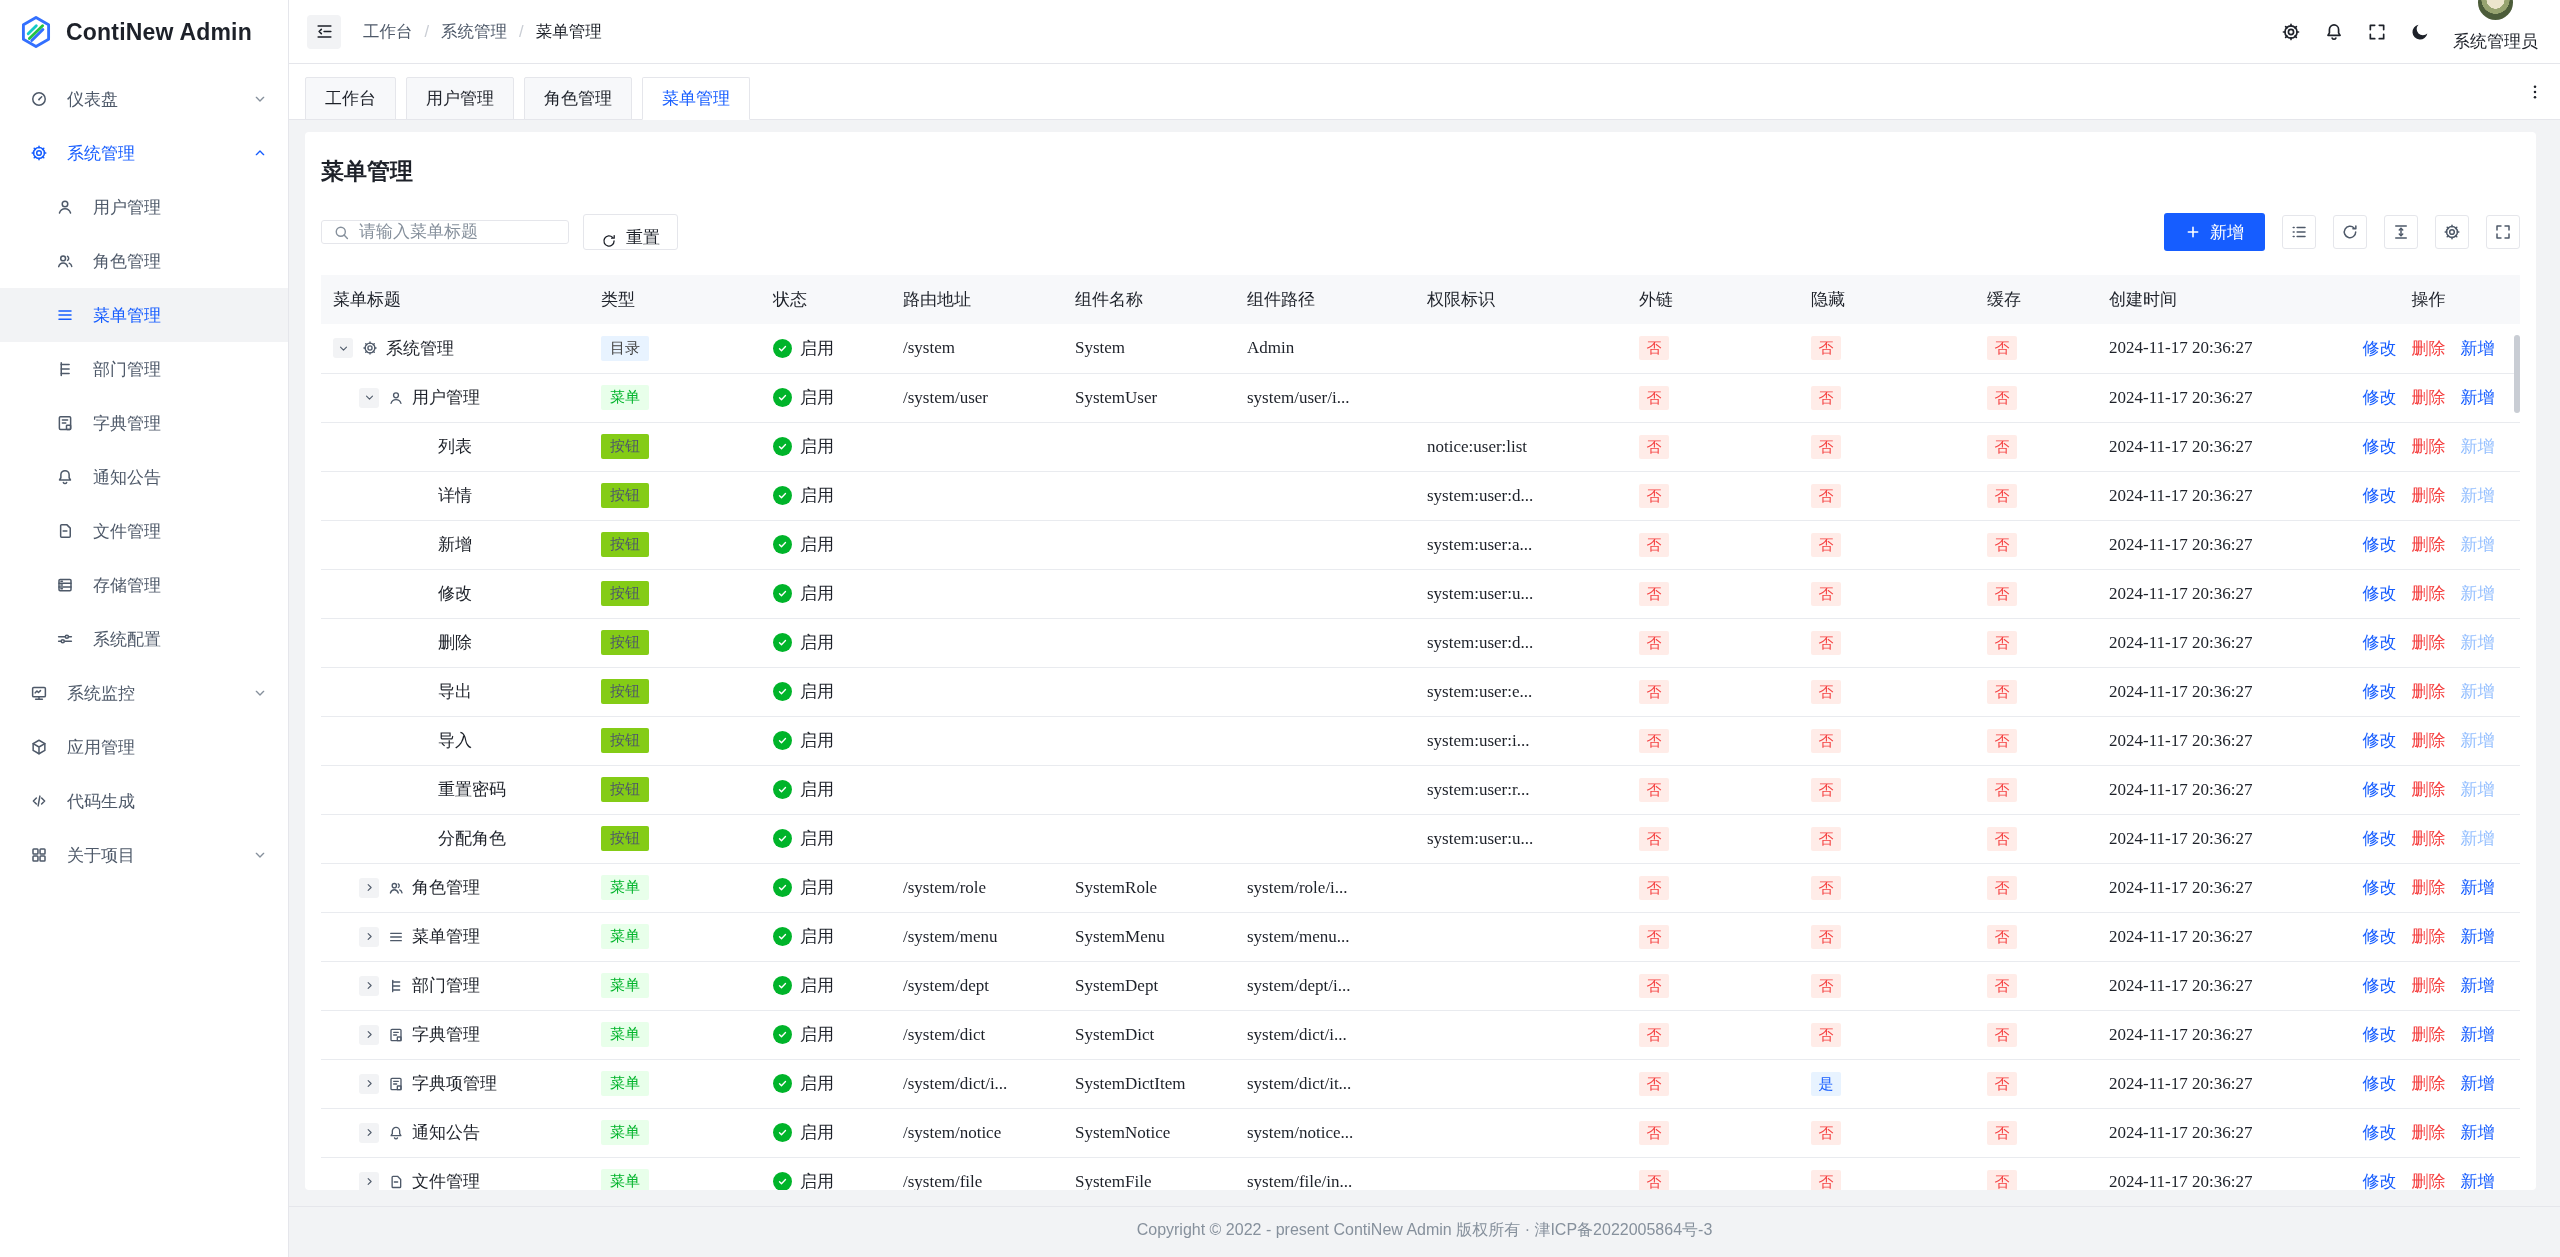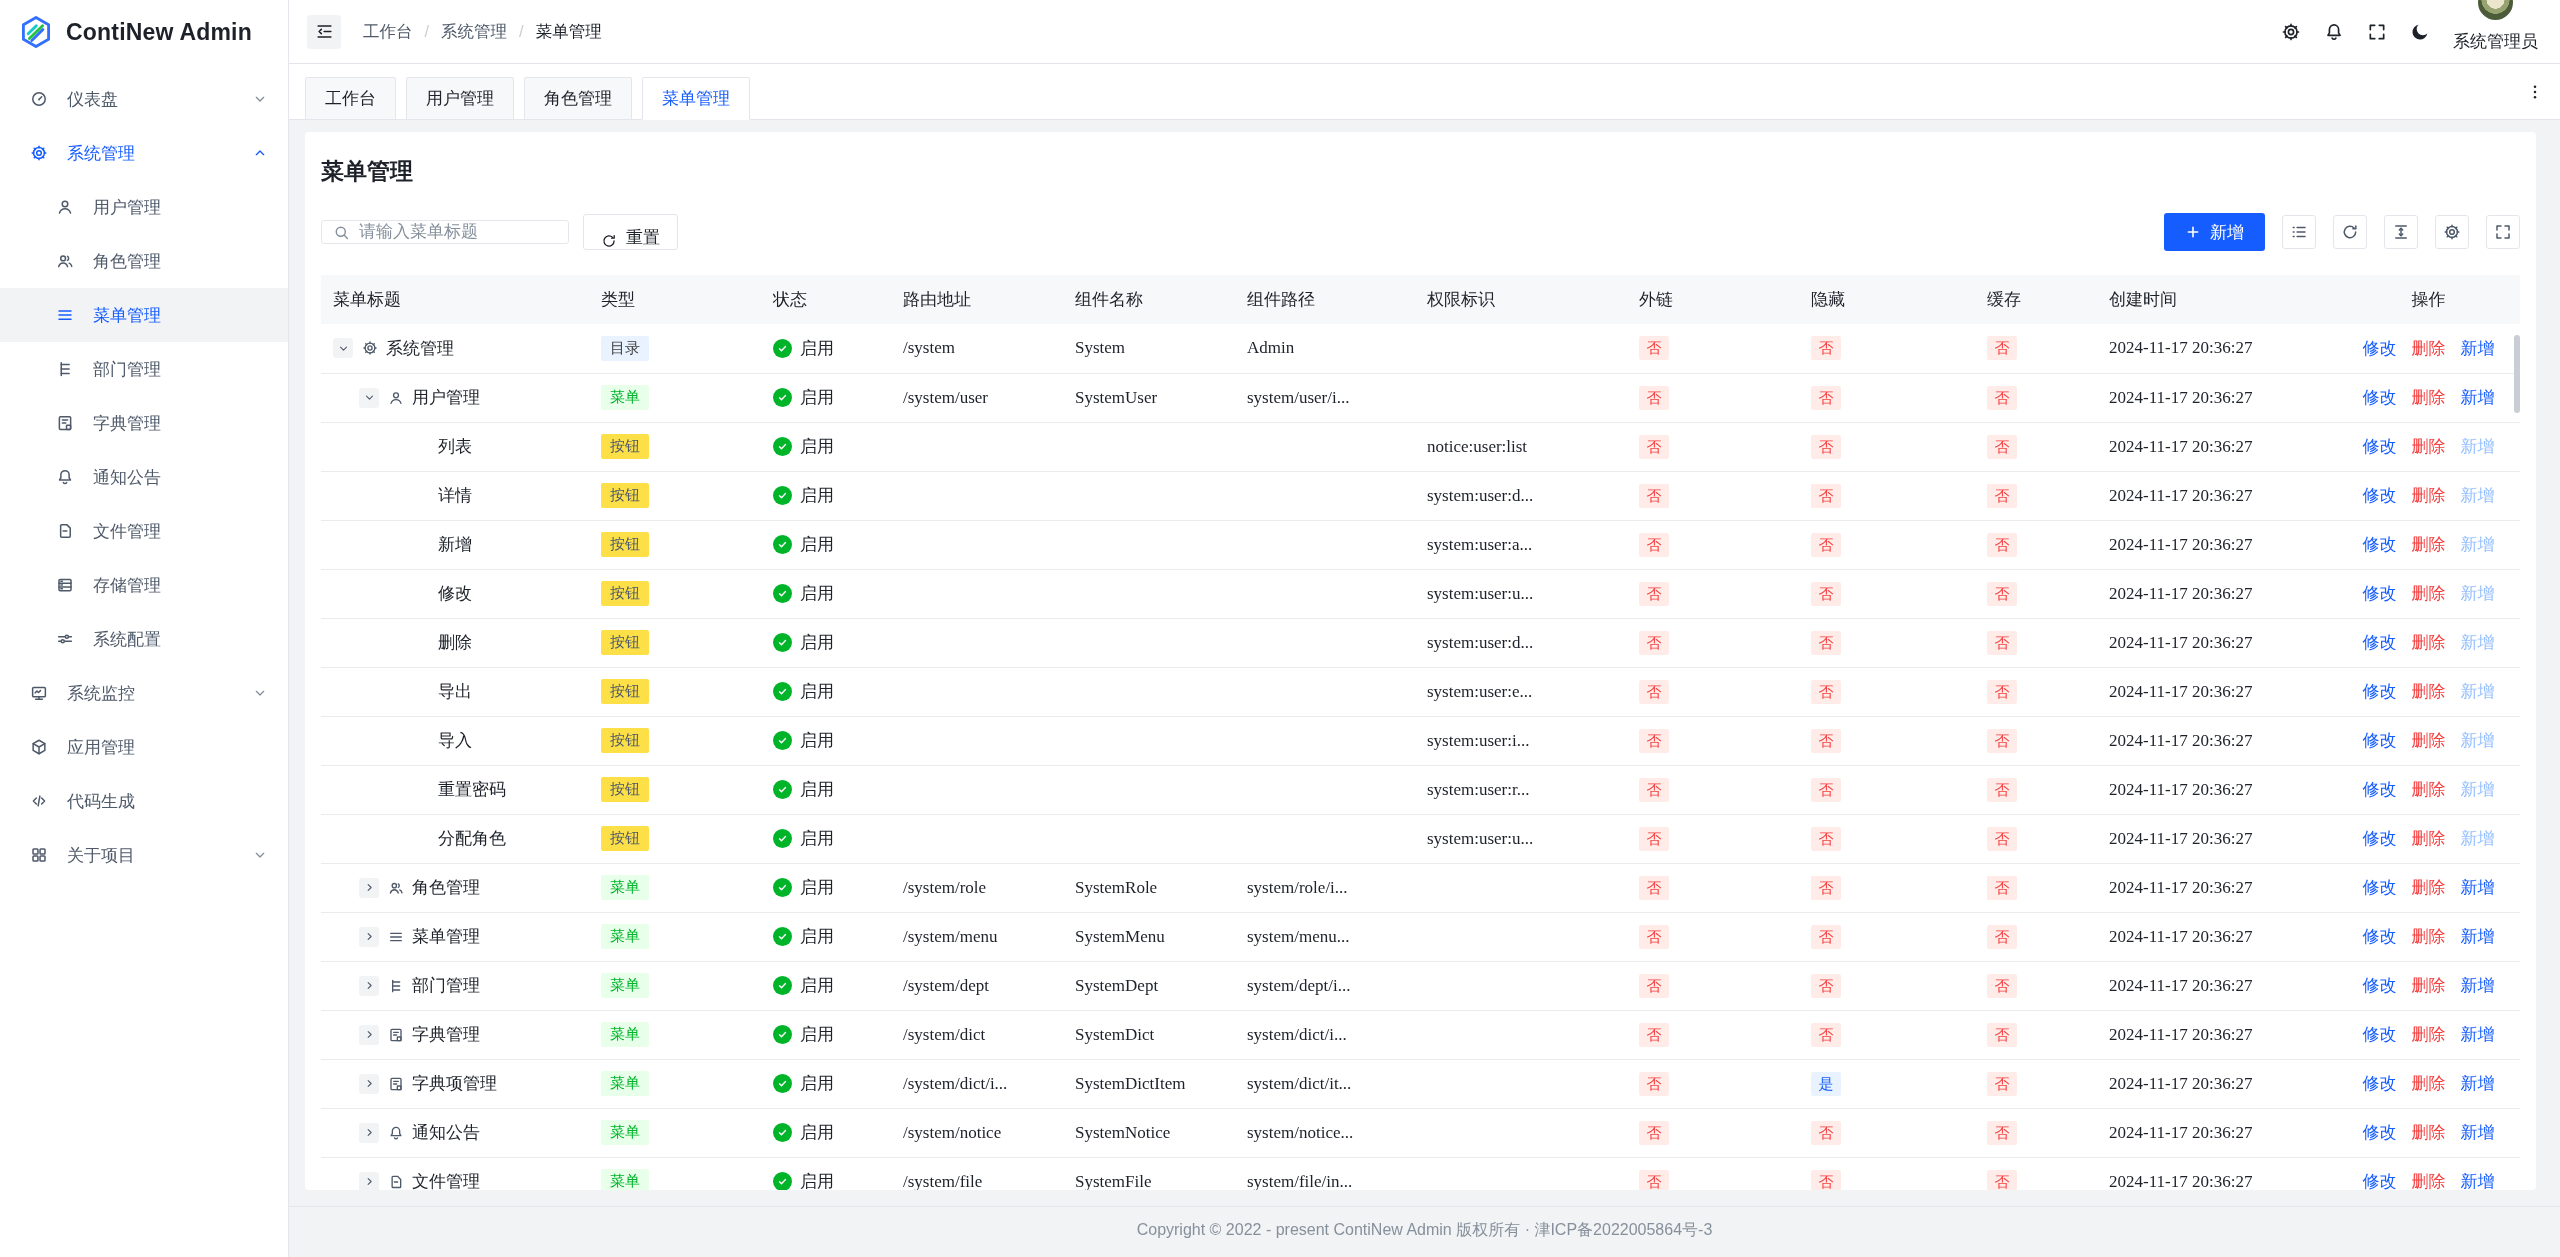--- a/index.html
+++ b/index.html
@@ -63,21 +63,21 @@
   thead th.c-ops { text-align:center; }
   tbody td { height:49px; border-bottom:1px solid #e9ebef; font-size:17px; color:#1d2129; padding:0 12px; white-space:nowrap; overflow:hidden; text-overflow:ellipsis; }
   .cell-title { display:flex; align-items:center; }
   .indent { flex:none; }
   .expander { width:20px; height:20px; flex:none; margin-right:8px; border-radius:3px; background:#f2f3f5; color:#4e5969; display:flex; align-items:center; justify-content:center; cursor:pointer; }
   .expander.ph { background:transparent; cursor:default; }
   .t-icon { flex:none; margin-right:8px; width:17px; height:17px; color:#4e5969; display:flex; align-items:center; justify-content:center; }
   .badge { display:inline-block; font-size:15px; line-height:21px; padding:2px 9px; border-radius:2px; }
   .badge.blue { color:#404040; background:#e8f3ff; }
   .badge.green { color:#00b42a; background:#e8ffea; }
-  .badge.gray { color:#4e5969; background:#fde047; }
+  .badge.gray { color:#4e5969; background:#84cc16; }
   .status { display:flex; align-items:center; gap:8px; }
   .status-dot { width:19px; height:19px; border-radius:50%; background:#00b42a; color:#fff; flex:none; display:flex; align-items:center; justify-content:center; }
   .tag { display:inline-block; font-size:15px; line-height:20px; padding:2px 7px; border-radius:2px; min-width:30px; text-align:center; }
   .tag.red { color:#f53f3f; background:#ffece8; }
   .tag.blue { color:#165dff; background:#e8f3ff; }
   .ops { display:flex; gap:15px; justify-content:center; }
   .op { cursor:pointer; }
   .op.edit { color:#165dff; }
   .op.del { color:#f53f3f; }
   .op.add { color:#165dff; }

